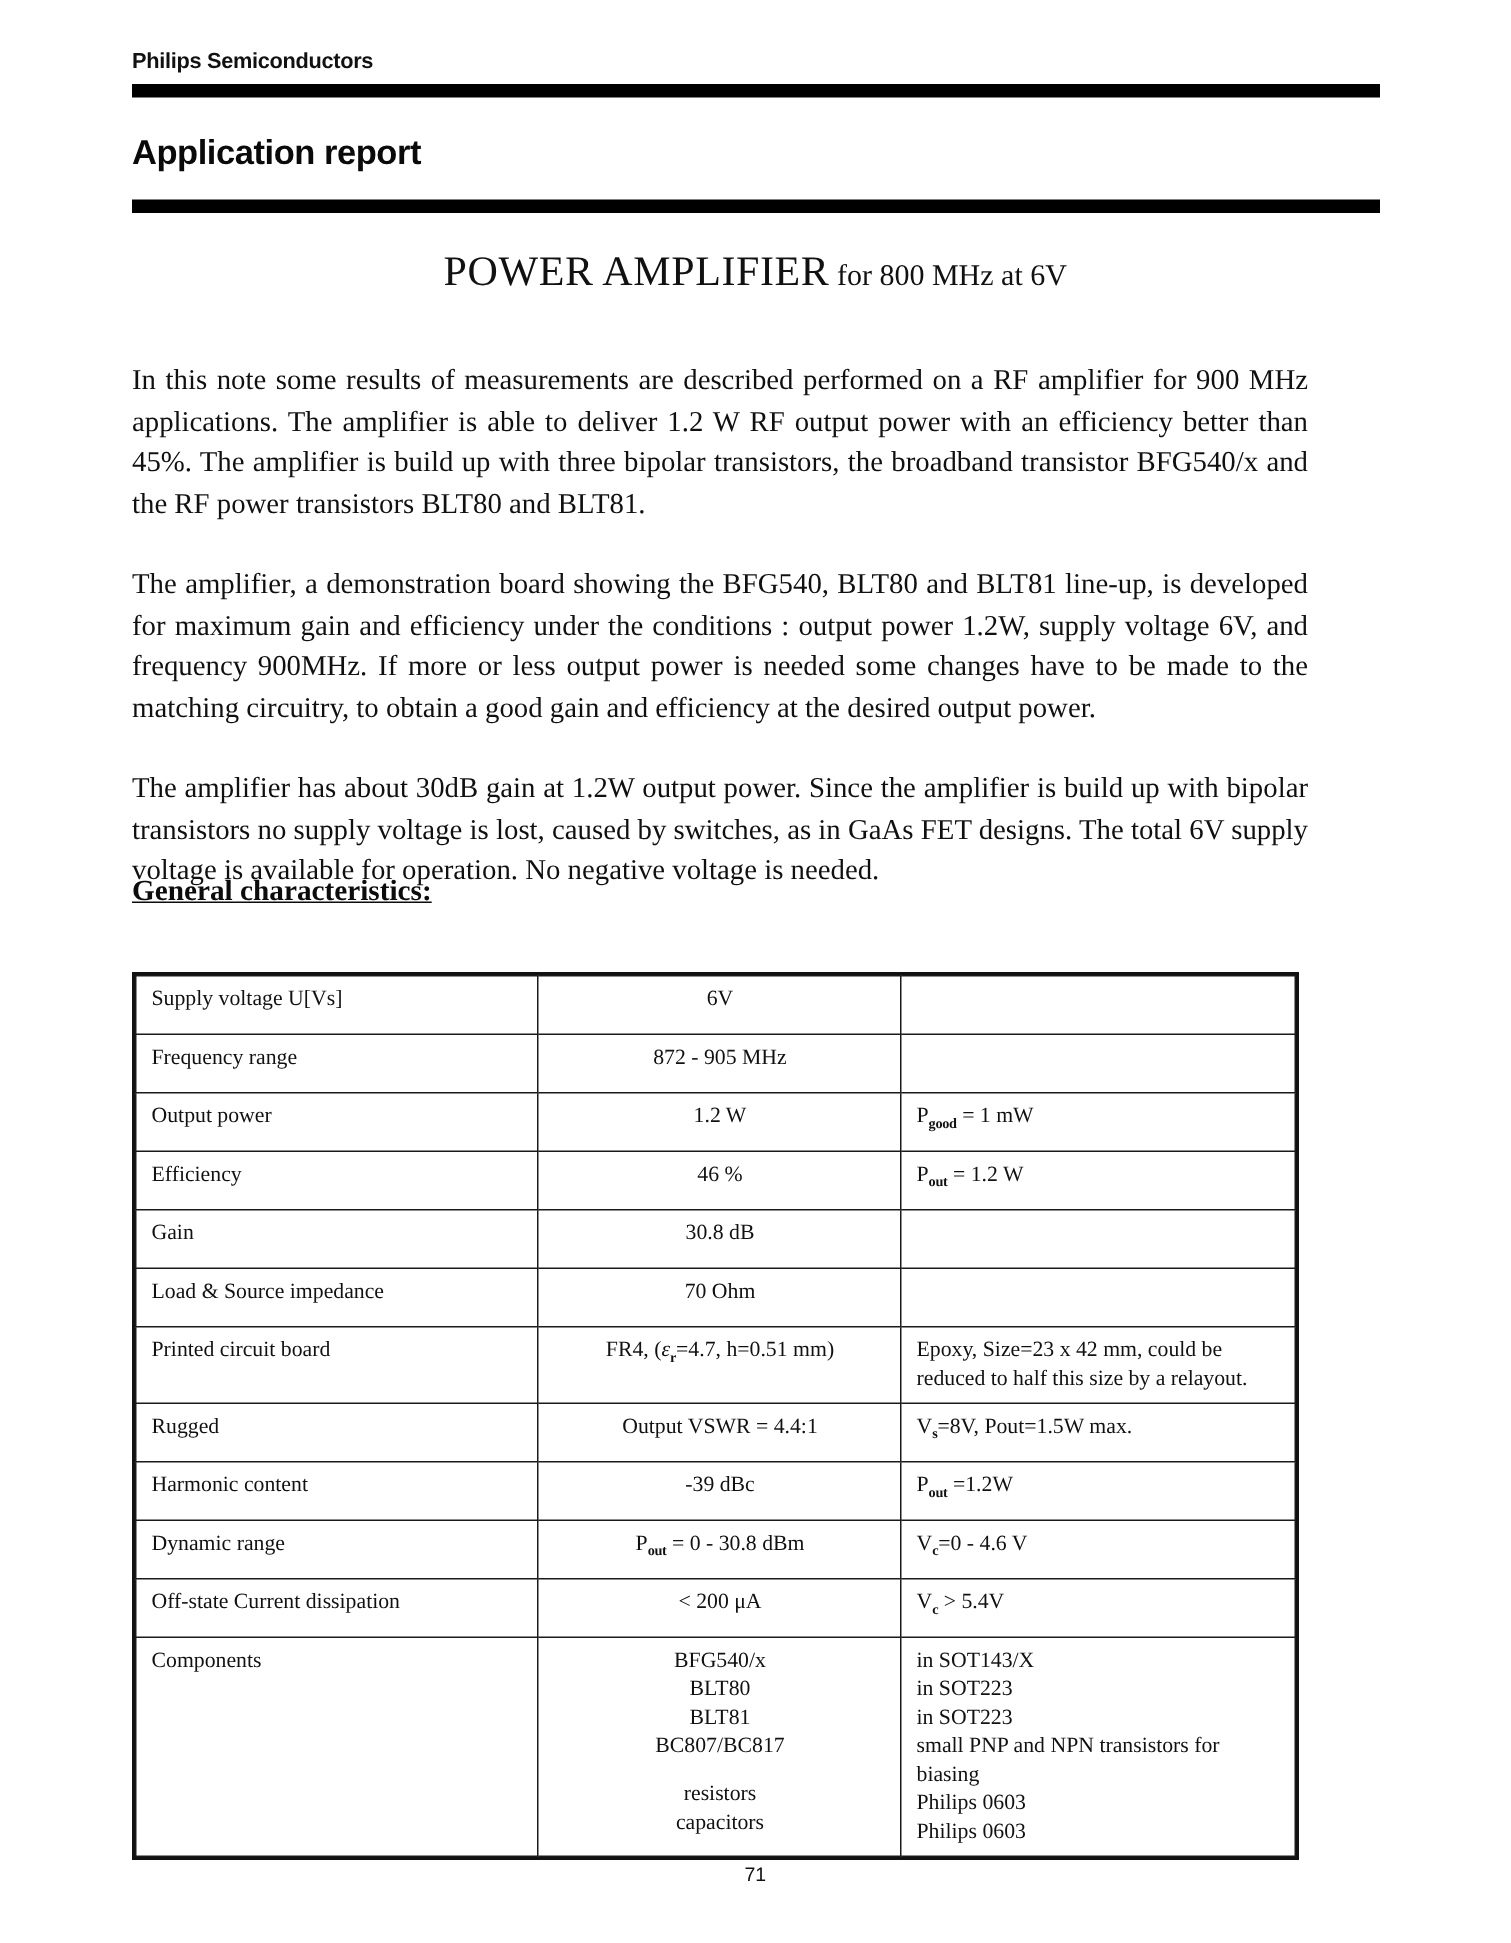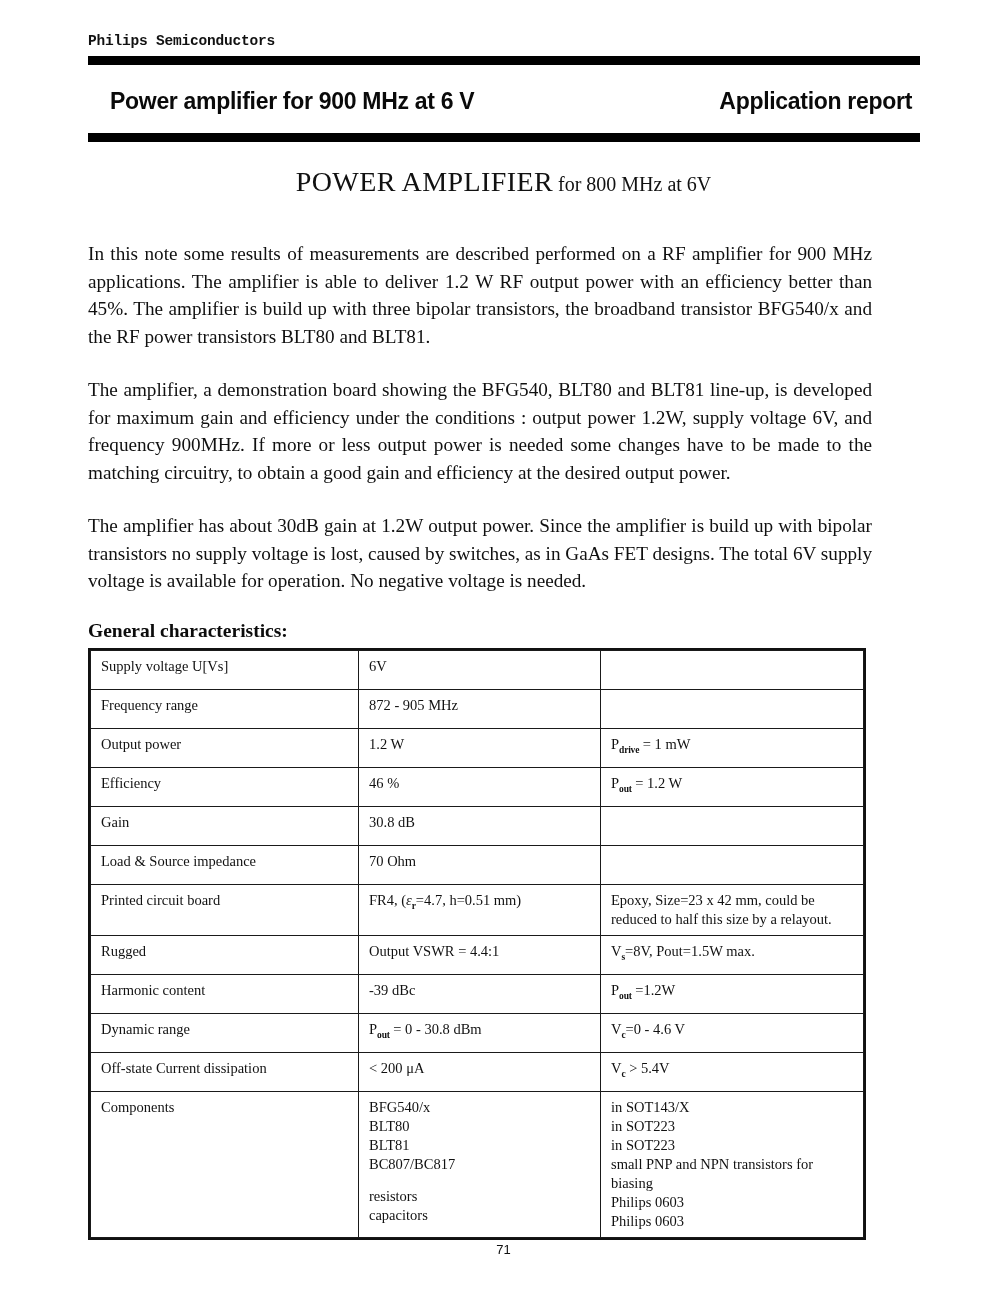--- a/index.html
+++ b/index.html
@@ -21,21 +21,21 @@
     left: 0; top: 0;
     width: 1007px;
     height: 1295px;
   }
 
   
   .hdr-brand {
     position: absolute;
     left: 88px;
     top: 33px;
-    font-family: Liberation Mono, monospace;
+    font-family: Liberation Sans, sans-serif;
     font-weight: bold;
     font-size: 14.5px;
     letter-spacing: -0.2px;
     color: #111;
   }
   .rule {
     position: absolute;
     left: 88px;
     width: 832px;
     background: #000;
@@ -88,24 +88,25 @@
     line-height: 27.5px;
     text-align: justify;
     text-justify: inter-word;
     color: #101010;
   }
   p.para:last-child { margin-bottom: 0; }
 
   .sec-head {
     position: absolute;
     left: 88px;
-    top: 620px;
+    top: 584px;
     font-size: 19.5px;
     font-weight: bold;
     color: #0c0c0c;
+    text-decoration: underline;
   }
 
   
   .tbl-wrap {
     position: absolute;
     left: 88px;
     top: 648px;
     width: 778px;
     border: 2px solid #111;
     box-sizing: border-box;
@@ -117,21 +118,21 @@
     font-size: 14.5px;
     color: #111;
   }
   table.spec td {
     border: 1px solid #1a1a1a;
     padding: 6px 9px 6px 10px;
     vertical-align: top;
     line-height: 19px;
   }
   table.spec td.c1 { width: 248px; }
-  table.spec td.c2 { width: 222px; }
+  table.spec td.c2 { width: 222px; text-align: center; }
   table.spec td.c3 { width: auto; }
 
   .row-tall td { height: 26px; }
   .nowrap { white-space: nowrap; }
   sub { font-size: 9.5px; font-weight: bold; letter-spacing: -0.2px; }
   .ital { font-style: italic; }
 
   .stack-line { display: block; white-space: nowrap; }
   .stack-gap { display: block; height: 13px; }
 
@@ -149,21 +150,20 @@
 </head>
 <body>
 
 <div class="page">
 
   <div class="hdr-brand">Philips Semiconductors</div>
 
   <div class="rule rule-top"></div>
 
   <div class="hdr-row">
-    <div class="hdr-left">Power amplifier for 900 MHz at 6 V</div>
     <div class="hdr-right">Application report</div>
   </div>
 
   <div class="rule rule-bottom"></div>
 
   <div class="doc-title">
     <span class="t-big">POWER AMPLIFIER</span><span class="t-small">&nbsp;</span><span class="t-small">for 800 MHz at 6V</span>
   </div>
 
   <div class="body-col">
@@ -186,21 +186,21 @@
 
         <tr class="row-tall">
           <td class="c1">Frequency range</td>
           <td class="c2">872 - 905 MHz</td>
           <td class="c3"></td>
         </tr>
 
         <tr class="row-tall">
           <td class="c1">Output power</td>
           <td class="c2">1.2 W</td>
-          <td class="c3 nowrap"><span>P</span><sub>drive</sub><span> = 1 mW</span></td>
+          <td class="c3 nowrap"><span>P</span><sub>good</sub><span> = 1 mW</span></td>
         </tr>
 
         <tr class="row-tall">
           <td class="c1">Efficiency</td>
           <td class="c2">46 %</td>
           <td class="c3 nowrap"><span>P</span><sub>out</sub><span> = 1.2 W</span></td>
         </tr>
 
         <tr class="row-tall">
           <td class="c1">Gain</td>

